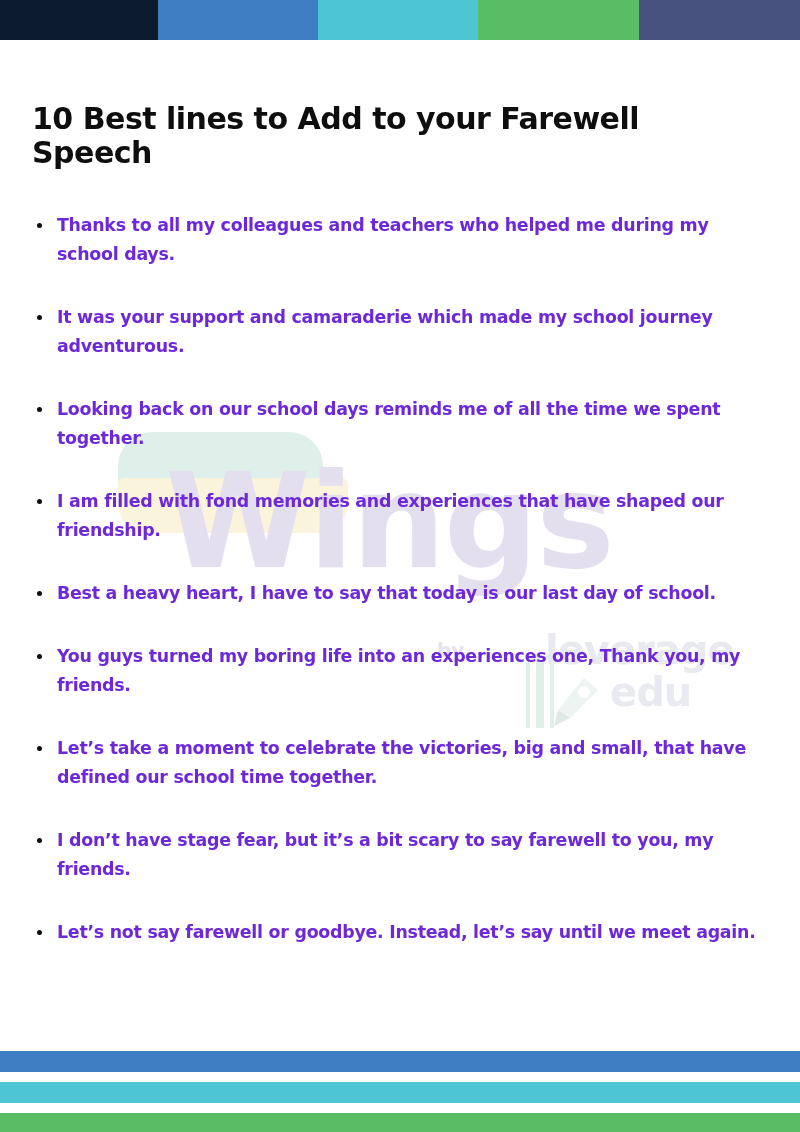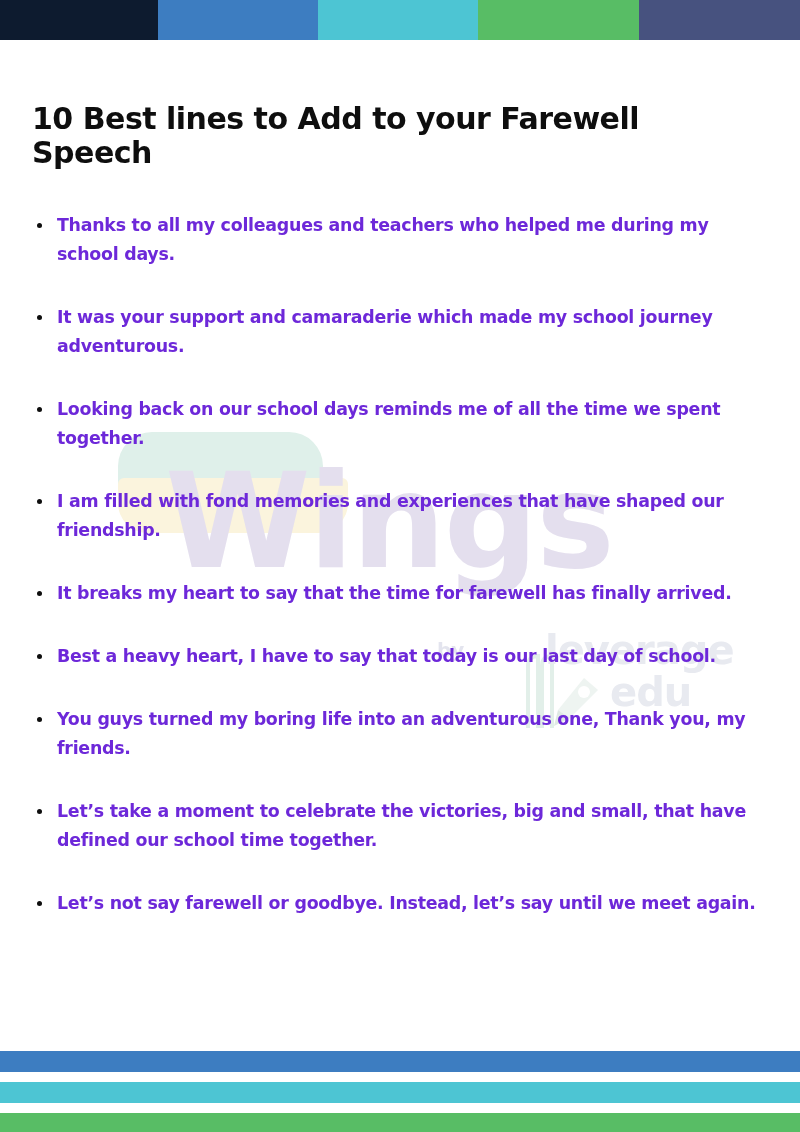--- a/index.html
+++ b/index.html
@@ -215,24 +215,24 @@
 
   <div class="content">
 
     <h1 class="title">10 Best lines to Add to your Farewell Speech</h1>
 
     <ul class="bullet-list">
       <li class="bullet-item gap-first">Thanks to all my colleagues and teachers who helped me during my school days.</li>
       <li class="bullet-item gap-lg">It was your support and camaraderie which made my school journey adventurous.</li>
       <li class="bullet-item gap-lg">Looking back on our school days reminds me of all the time we spent together.</li>
       <li class="bullet-item gap-lg">I am filled with fond memories and experiences that have shaped our friendship.</li>
-      <li class="bullet-item gap-lg">It breaks my heart to say that the time for farewell has finally arrived.</li>
       <li class="bullet-item gap-lg">Best a heavy heart, I have to say that today is our last day of school.</li>
-      <li class="bullet-item gap-lg">You guys turned my boring life into an adventurous one, Thank you, my friends.</li>
+      <li class="bullet-item gap-lg">You guys turned my boring life into an experiences one, Thank you, my friends.</li>
       <li class="bullet-item gap-lg">Let’s take a moment to celebrate the victories, big and small, that have defined our school time together.</li>
+      <li class="bullet-item gap-lg">I don’t have stage fear, but it’s a bit scary to say farewell to you, my friends.</li>
       <li class="bullet-item gap-lg">Let’s not say farewell or goodbye. Instead, let’s say until we meet again.</li>
     </ul>
 
   </div>
 
   <div class="footbar footbar-blue" style="background: rgb(61, 125, 193);"></div>
   <div class="footbar footbar-teal" style="background: rgb(77, 197, 211);"></div>
   <div class="footbar footbar-green" style="background: rgb(88, 189, 101);"></div>
 
 </div>

